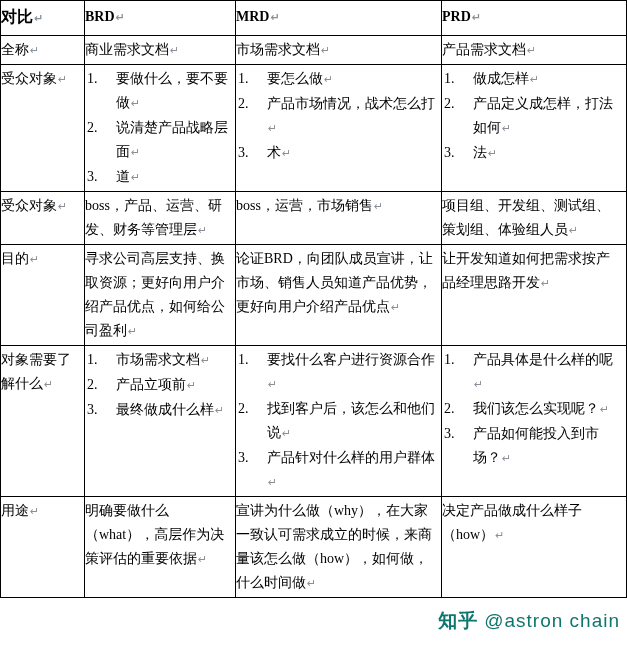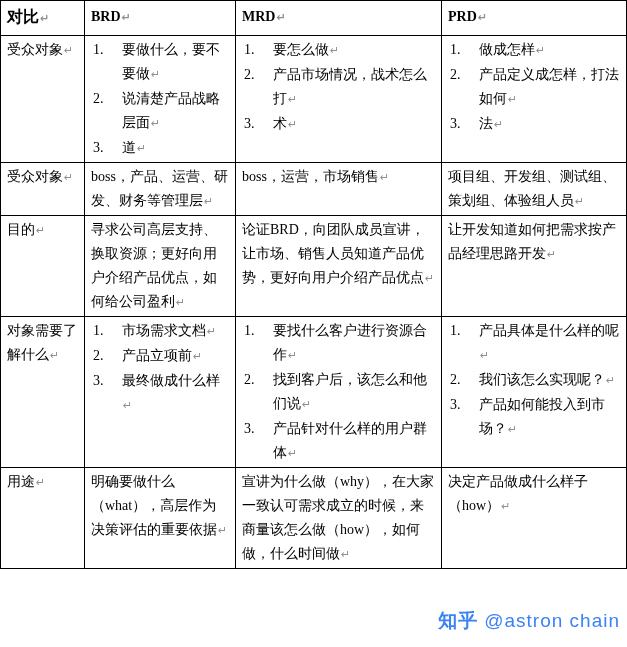--- a/index.html
+++ b/index.html
@@ -19,21 +19,21 @@
     margin: 0;
   }
   col.c0 { width: 84px; }
   col.c1 { width: 151px; }
   col.c2 { width: 206px; }
   col.c3 { width: 185px; }
   th, td {
     border: 1px solid #000000;
     vertical-align: top;
     text-align: left;
-    padding: 2px 5px 1px 6px;
+    padding: 2px 5px 1px 0;
     font-size: 14px;
     line-height: 24px;
     font-weight: normal;
     overflow: hidden;
   }
   thead th {
     font-weight: bold;
     padding-top: 4px;
     padding-bottom: 4px;
     line-height: 24px;
@@ -75,20 +75,32 @@
     <thead>
       <tr>
           <th class="col-label"><span>对比</span><span class="pmark">↵</span></th>
           <th><span>BRD</span><span class="pmark">↵</span></th>
           <th><span>MRD</span><span class="pmark">↵</span></th>
           <th><span>PRD</span><span class="pmark">↵</span></th>
         </tr>
     </thead>
     <tbody>
         <tr>
+          <td class="row-label"><span>全称</span><span class="pmark">↵</span></td>
+          <td>
+            <p class="para"><span>商业需求文档</span><span class="pmark">↵</span></p>
+          </td>
+          <td>
+            <p class="para"><span>市场需求文档</span><span class="pmark">↵</span></p>
+          </td>
+          <td>
+            <p class="para"><span>产品需求文档</span><span class="pmark">↵</span></p>
+          </td>
+        </tr>
+        <tr>
           <td class="row-label"><span>受众对象</span><span class="pmark">↵</span></td>
           <td>
             <div class="li">
               <span class="num">1.</span>
               <span><span class="txt">要做什么，要不要做</span><span class="pmark">↵</span></span>
             </div>
             <div class="li">
               <span class="num">2.</span>
               <span><span class="txt">说清楚产品战略层面</span><span class="pmark">↵</span></span>
             </div>
@@ -203,16 +215,16 @@
           <td>
             <p class="para"><span>宣讲为什么做（why），在大家一致认可需求成立的时候，来商量该怎么做（how），如何做，什么时间做</span><span class="pmark">↵</span></p>
           </td>
           <td>
             <p class="para"><span>决定产品做成什么样子（how）</span><span class="pmark">↵</span></p>
           </td>
         </tr>
       </tbody>
   </table>
 
-  <div class="watermark" style="color: #3b82f6;">
+  <div class="watermark" style="color: #0f766e;">
     <span class="site">知乎</span><span class="handle">@astron chain</span>
   </div>
 </div>
 
 </body></html>

